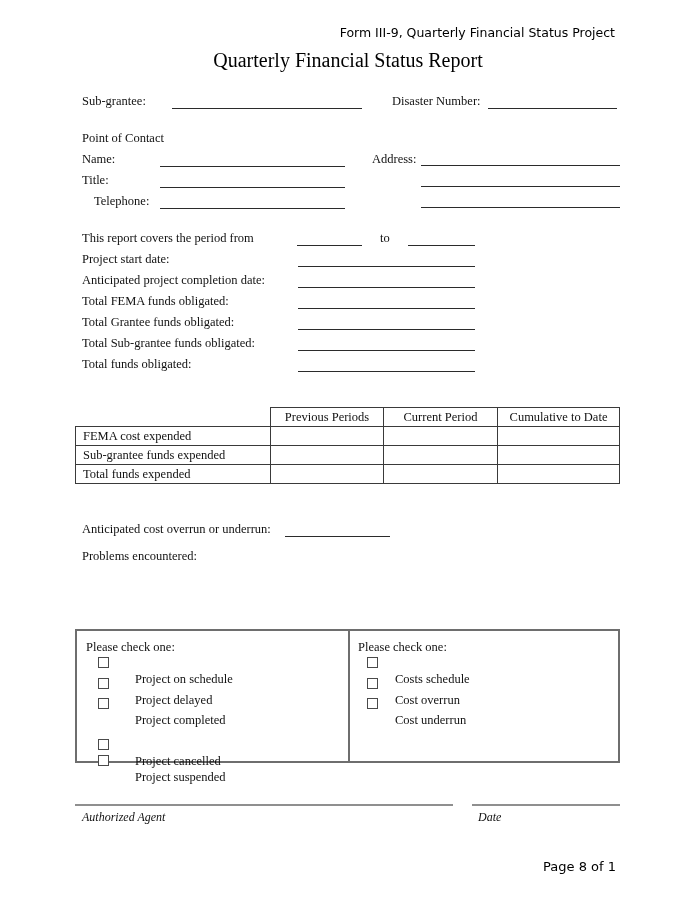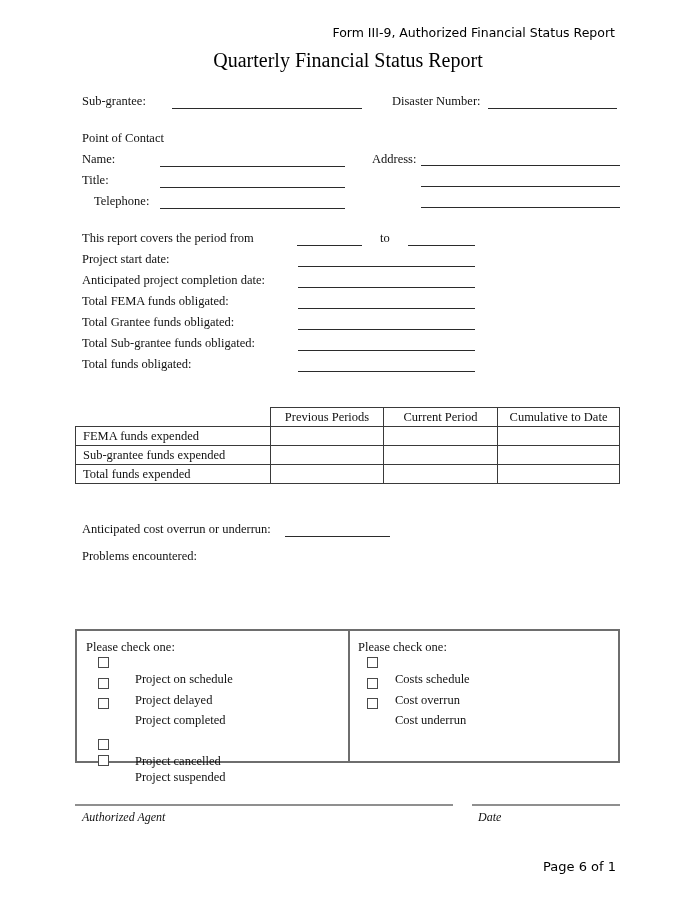--- a/index.html
+++ b/index.html
@@ -30,21 +30,21 @@
   .chk-label { position:absolute; font-size:12.5px; white-space:nowrap; top:16px; }
 
   .sig-label { position:absolute; font-size:12px; font-style:italic; white-space:nowrap; }
   .page-num { position:absolute; top:859px; right:80px; font-size:13px; color:#000; }
 </style>
 </head>
 <body>
 
 <div class="page">
 
-  <div class="form-id sansc">Form III-9, Authorized Financial Status Report</div>
+  <div class="form-id sansc">Form III-9, Quarterly Financial Status Project</div>
   <div class="doc-title">Quarterly Financial Status Report</div>
 
   <div class="lbl" style="left:82px; top:94px;">Sub-grantee:</div>
   <div class="line" style="left:172px; top:108px; width:190px;"></div>
   <div class="lbl" style="left:392px; top:94px;">Disaster Number:</div>
   <div class="line" style="left:488px; top:108px; width:129px;"></div>
 
   <div class="lbl" style="left:82px; top:131px;">Point of Contact</div>
   <div class="lbl" style="left:82px; top:152px;">Name:</div>
   <div class="line" style="left:160px; top:166px; width:185px;"></div>
@@ -83,21 +83,21 @@
         <col style="width:122px">
     </colgroup>
     <tbody>
         <tr>
       <th class="blank"></th>
       <th>Previous Periods</th>
       <th>Current Period</th>
       <th>Cumulative to Date</th>
     </tr>
     <tr>
-      <td class="rowlbl">FEMA funds expended</td>
+      <td class="rowlbl">FEMA cost expended</td>
       <td></td>
       <td></td>
       <td></td>
     </tr>
     <tr>
       <td class="rowlbl">Sub-grantee funds expended</td>
       <td></td>
       <td></td>
       <td></td>
     </tr>
@@ -152,15 +152,15 @@
       <span class="chk" style="left:17px;"></span>
       <span class="chk-label" style="left:45px;">Cost underrun</span>
     </div>
   </div>
 
   <div class="grayline" style="left:75px; top:804px; width:378px;"></div>
   <div class="grayline" style="left:472px; top:804px; width:148px;"></div>
   <div class="sig-label" style="left:82px; top:810px;">Authorized Agent</div>
   <div class="sig-label" style="left:478px; top:810px;">Date</div>
 
-  <div class="page-num sansc">Page 6 of 1</div>
+  <div class="page-num sansc">Page 8 of 1</div>
 
 </div>
 
 </body></html>

